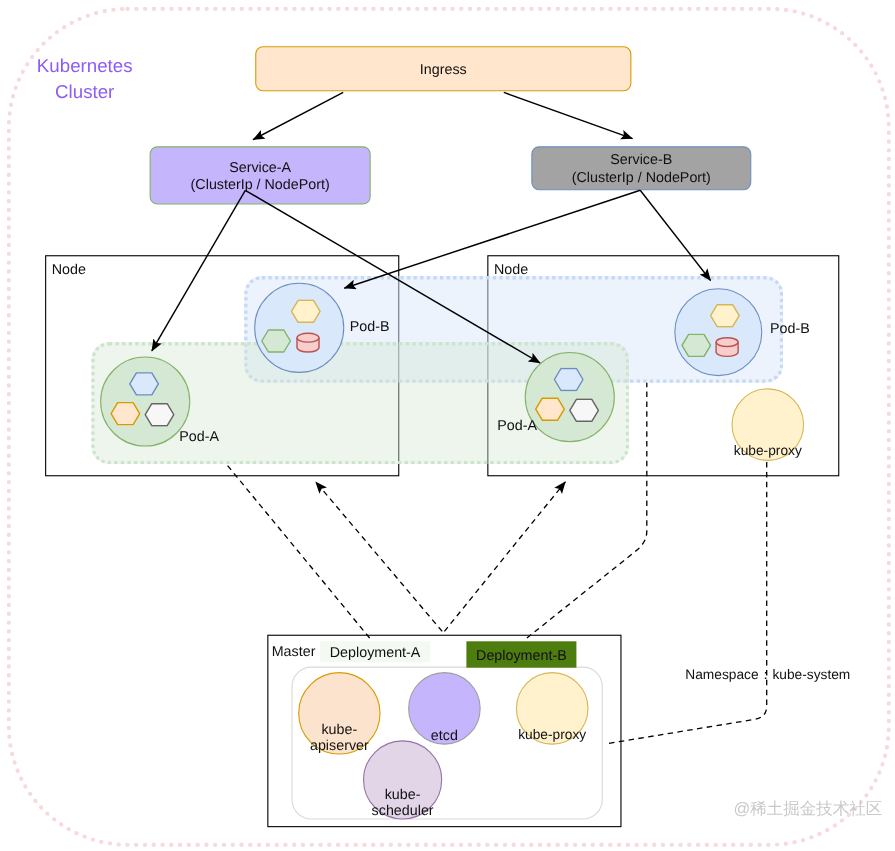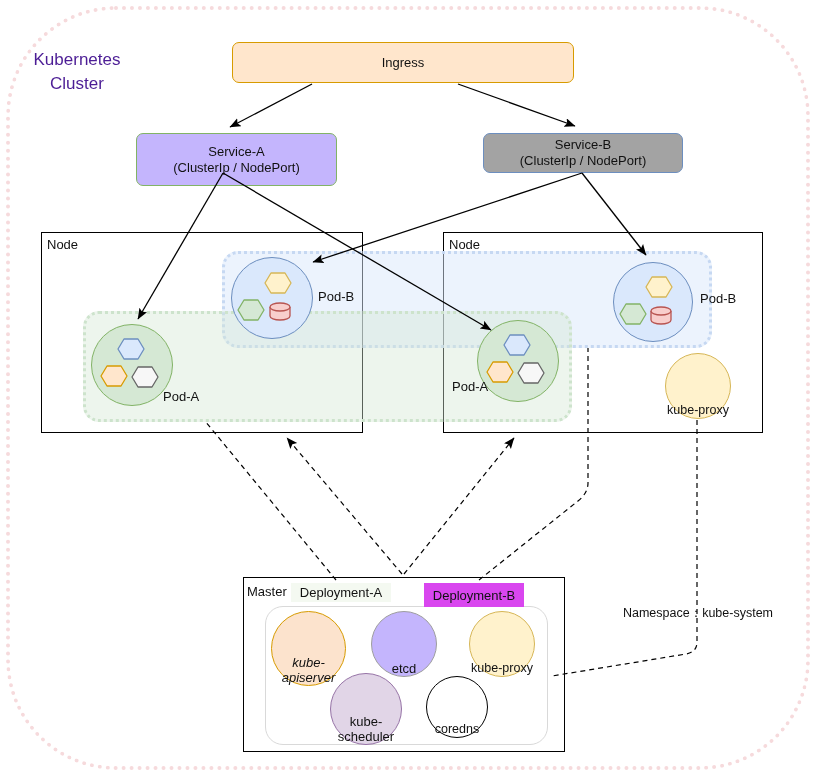--- a/index.html
+++ b/index.html
@@ -9,21 +9,21 @@
     overflow:hidden;
   }
   .abs{position:absolute;}
   .frame{
     left:6px;top:6px;width:796px;height:756px;
     border:4px dotted #f6dadc;border-radius:110px;
     pointer-events:none;z-index:1;
   }
   .title{
     left:18px;top:48px;width:118px;text-align:center;
-    font-size:17px;line-height:24px;color:#4c1d95;z-index:5;
+    font-size:17px;line-height:24px;color:#8b5cf6;z-index:5;
   }
   .shapebox{
     box-sizing:border-box;border-radius:7px;display:flex;flex-direction:column;
     align-items:center;justify-content:center;font-size:13px;line-height:16px;
     text-align:center;z-index:10;
   }
   .ingress{left:232px;top:42px;width:342px;height:41px;background:#ffe6cc;border:1.6px solid #d79b00;}
   .svc-a{left:136px;top:133px;width:201px;height:53px;background:#c4b5fd;border:1.6px solid #82b366;}
   .svc-b{left:483px;top:133px;width:200px;height:40px;background:#a3a3a3;border:1.6px solid #6c8ebf;}
   .nodebox{box-sizing:border-box;background:#fff;border:1.4px solid #000;z-index:4;}
@@ -44,21 +44,21 @@
   .peach-fill{background:#fce3cd;border:1.4px solid #d79b00;}
   .gray-fill{background:#c4b5fd;border:1.4px solid #9e9e9e;}
   .purple-fill{background:#e1d5e7;border:1.4px solid #9673a6;}
   .white-fill{background:#ffffff;border:1.4px solid #000;}
   .pod-lbl{font-size:13px;z-index:16;}
   .chip{
     box-sizing:border-box;display:flex;align-items:center;justify-content:center;
     font-size:13px;z-index:12;
   }
   .chip-a{left:291px;top:583px;width:100px;height:19px;background:#f4f9f1;}
-  .chip-b{left:424px;top:583px;width:100px;height:24px;background:#d946ef;}
+  .chip-b{left:424px;top:583px;width:100px;height:24px;background:#4d7c0f;}
   .inner-rect{
     left:265px;top:606px;width:283px;height:139px;border:1.2px solid #d9d9d9;
     border-radius:18px;box-sizing:border-box;z-index:8;background:#fff;
   }
   .ns-lbl{left:616px;top:605px;width:164px;text-align:center;font-size:12.5px;z-index:16;}
   .watermark{left:628px;top:726px;width:174px;text-align:right;font-size:15px;color:#c9c9c9;z-index:16;}
   .wires{left:0;top:0;z-index:30;pointer-events:none;}
   .icon{position:absolute;}
 </style>
 </head>
@@ -148,36 +148,34 @@
 
   <div class="abs circle yellow-fill" style="left:665px;top:353px;width:66px;height:66px;font-size:12.5px;">
     <span style="white-space:nowrap;">kube-proxy</span>
   </div>
 
   <div class="abs chip chip-a">Deployment-A</div>
   <div class="abs chip chip-b">Deployment-B</div>
   <div class="abs inner-rect"></div>
 
   <div class="abs circle peach-fill" style="left:271px;top:611px;width:75px;height:75px;">
-    <span style="width:58px;font-style:italic;">kube-apiserver</span>
+    <span style="width:58px;">kube-apiserver</span>
   </div>
   <div class="abs circle gray-fill" style="left:371px;top:611px;width:66px;height:66px;">
     <span>etcd</span>
   </div>
   <div class="abs circle yellow-fill" style="left:469px;top:611px;width:66px;height:66px;font-size:12.5px;">
     <span style="white-space:nowrap;">kube-proxy</span>
   </div>
   <div class="abs circle purple-fill" style="left:330px;top:673px;width:72px;height:72px;">
     <span style="width:62px;">kube-scheduler</span>
   </div>
-  <div class="abs circle white-fill" style="left:426px;top:676px;width:62px;height:62px;font-size:12.5px;">
-    <span>coredns</span>
-  </div>
 
   <div class="abs ns-lbl">Namespace：kube-system</div>
+  <div class="abs watermark">@稀土掘金技术社区</div>
 
   <svg class="abs wires" width="814" height="774" viewBox="0 0 814 774">
     <defs>
       <marker id="arr" markerWidth="12" markerHeight="10" refX="10.5" refY="4.5" orient="auto" markerUnits="userSpaceOnUse">
         <path d="M0,0 L11,4.5 L0,9 L2.2,4.5 Z" fill="#000"></path>
       </marker>
     </defs>
     <g stroke="#000" stroke-width="1.3" fill="none">
       <path d="M312,84 L230,127" marker-end="url(#arr)"></path>
       <path d="M458,84 L575,126" marker-end="url(#arr)"></path>

